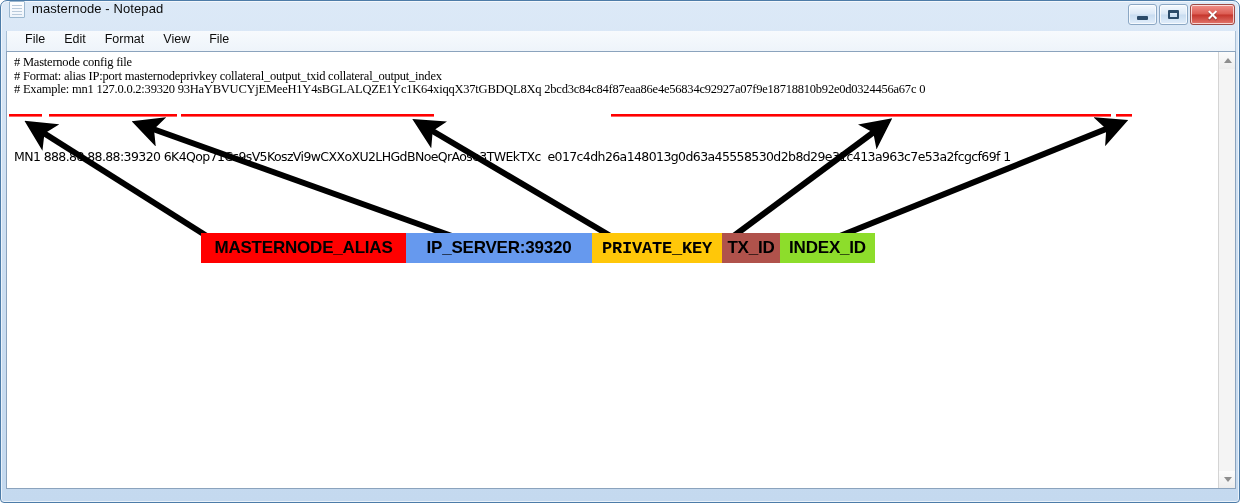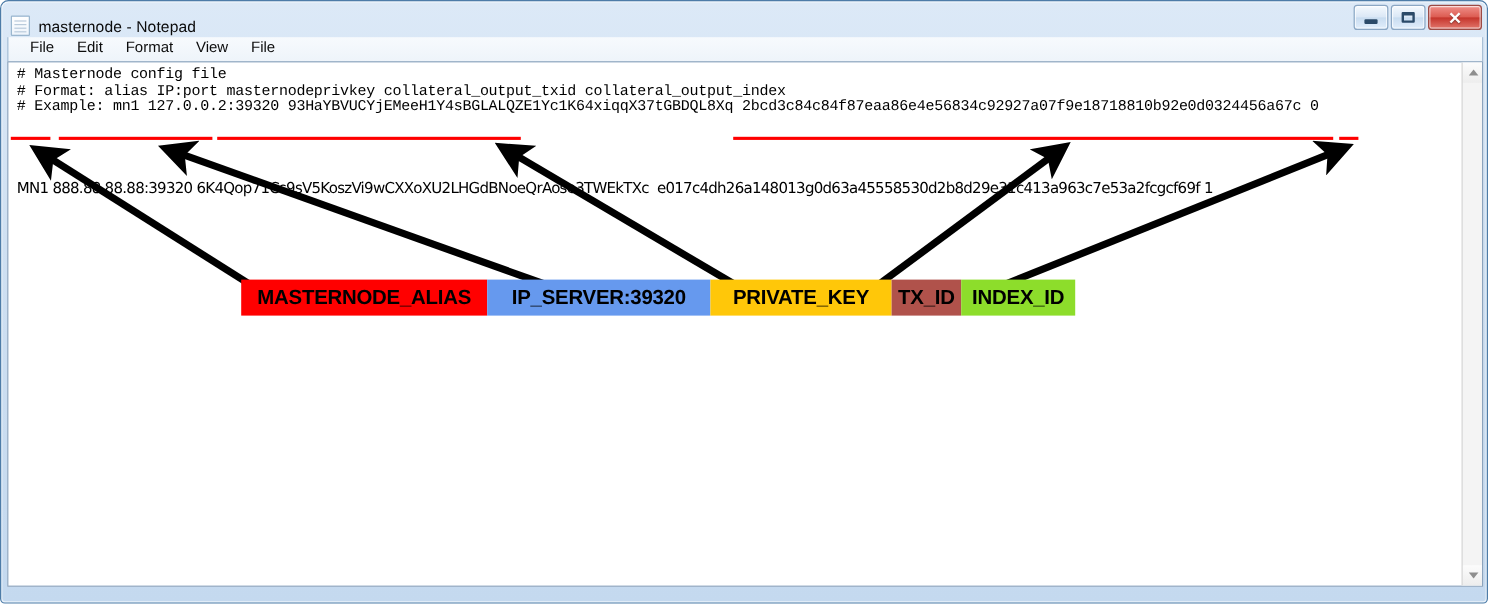--- a/index.html
+++ b/index.html
@@ -20,21 +20,21 @@
     border: 1px solid #4d7ca8;
     border-radius: 7px 7px 4px 4px;
     box-shadow: inset 0 0 0 1px rgba(255,255,255,0.65);
     overflow: hidden;
   }
 
   
   #titlebar {
     position: absolute; left: 0; top: 0;
     width: 100%; height: 29px;
-    display: flex; align-items: flex-end;
+    display: flex; align-items: flex-start;
     padding-left: 8px;
   }
   #title-icon {
     width: 16px; height: 17px;
     background: linear-gradient(to bottom, #ffffff 0%, #eef4fb 100%);
     border: 1px solid #9bb7cf;
     border-radius: 1px;
     position: relative;
     flex: 0 0 auto;
     margin-right: 7px;
@@ -118,21 +118,21 @@
     border: 1px solid #8ba3bd;
     overflow: hidden;
   }
   #text-canvas {
     position: absolute;
     left: 0; top: 0;
     width: 1195px; height: 100%;
     padding: 4px 0 0 7px;
   }
   .mono-line {
-    font-family: Liberation Mono, monospace;
+    font-family: Liberation Serif, serif;
     font-size: 12.5px;
     line-height: 13.6px;
     color: #000000;
     white-space: pre;
     letter-spacing: -0.22px;
   }
   #config-line {
     position: absolute;
     left: 7px; top: 97px;
     font-family: "DejaVu Sans", "Liberation Sans", sans-serif;
@@ -273,18 +273,18 @@
         <line x1="462" y1="239" x2="138" y2="123" stroke="#000000" stroke-width="6" marker-end="url(#ah)"></line>
         <line x1="618" y1="240" x2="418" y2="122" stroke="#000000" stroke-width="6" marker-end="url(#ah)"></line>
         <line x1="726" y1="240" x2="885" y2="122" stroke="#000000" stroke-width="6" marker-end="url(#ah)"></line>
         <line x1="824" y1="241" x2="1120" y2="122" stroke="#000000" stroke-width="6" marker-end="url(#ah)"></line>
       </g>
   </svg>
 
   <div id="tags">
     <div class="tag" style="background: rgb(255, 0, 0); width: 205px;">MASTERNODE_ALIAS</div>
     <div class="tag" style="background: rgb(102, 153, 238); width: 186px;">IP_SERVER:39320</div>
-    <div class="tag" style="background: rgb(255, 199, 9); width: 151px;">PRIVATE_KEY</div>
+    <div class="tag" style="background: rgb(255, 199, 9); width: 130px; font-family: Liberation Mono, monospace;">PRIVATE_KEY</div>
     <div class="tag" style="background: rgb(176, 82, 75); width: 58px;">TX_ID</div>
     <div class="tag" style="background: rgb(141, 221, 43); width: 95px;">INDEX_ID</div>
   </div>
 
 </div>
 
 </body></html>

